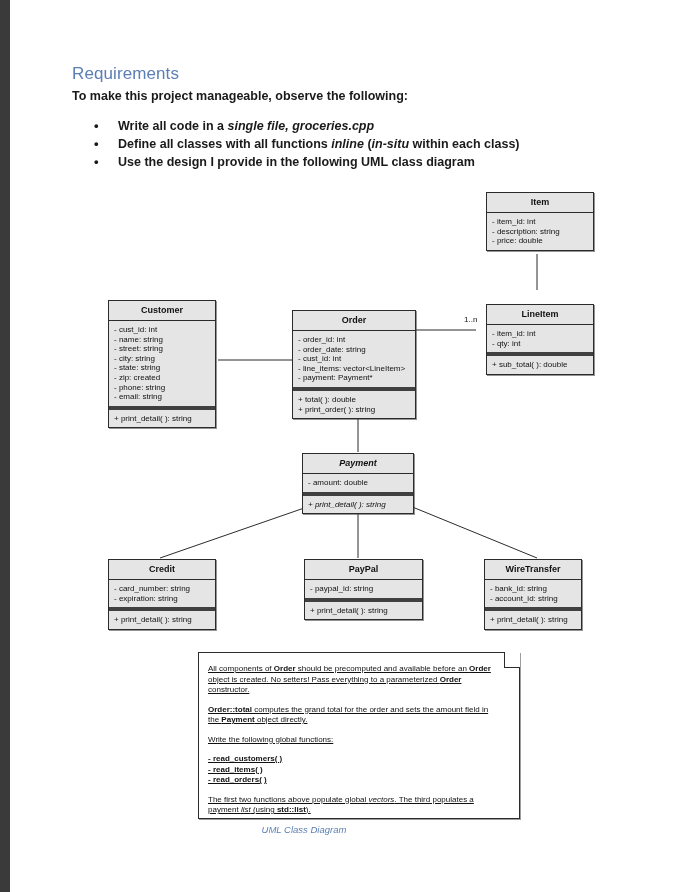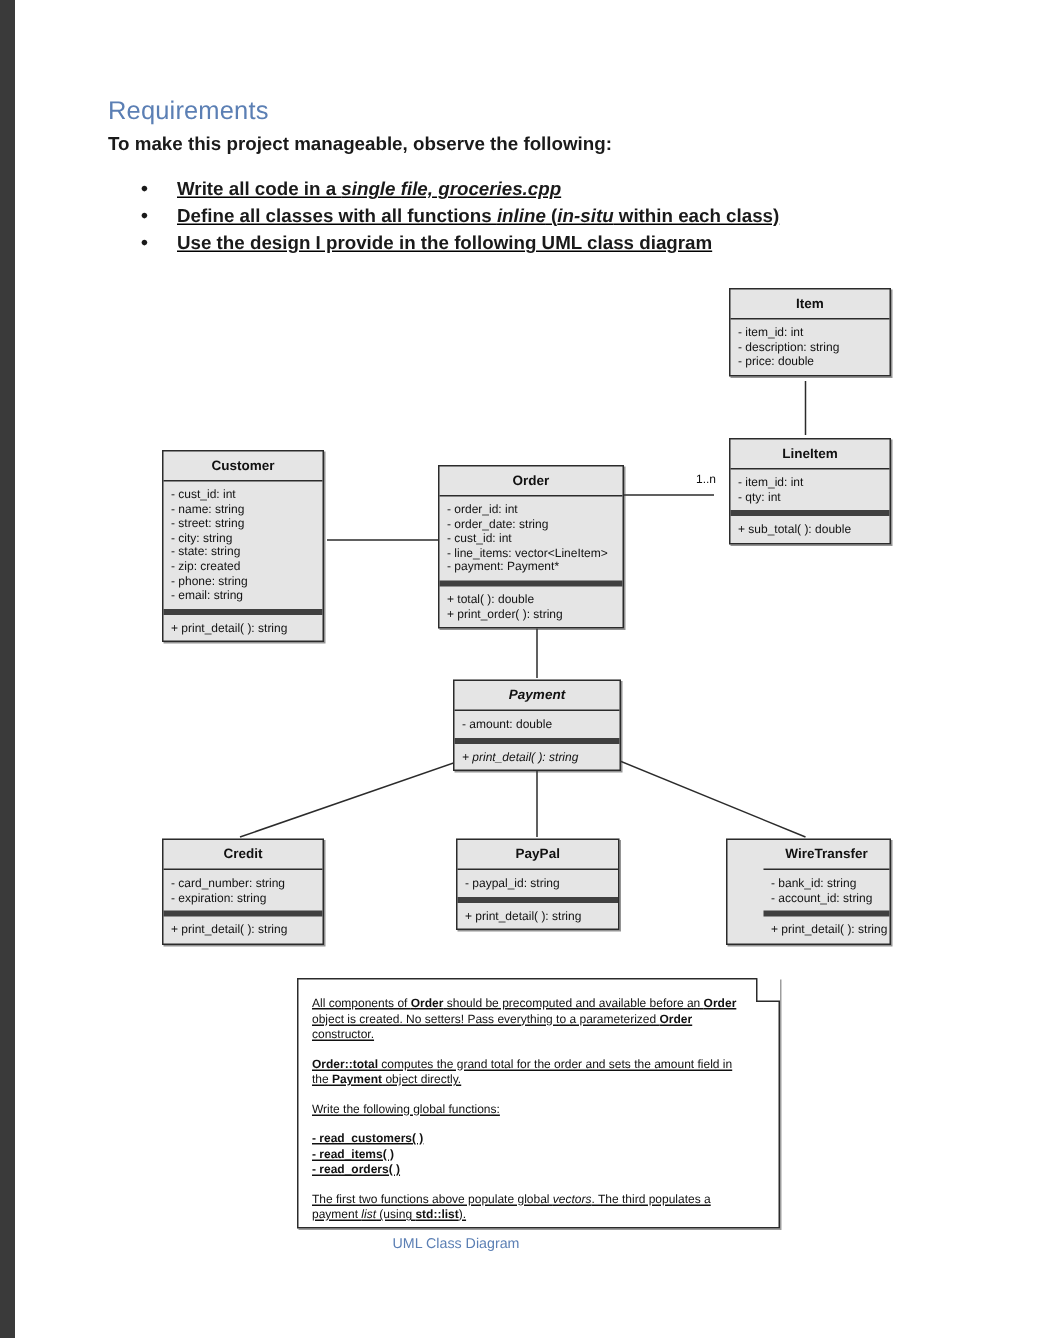--- a/index.html
+++ b/index.html
@@ -55,21 +55,20 @@
     font-weight: bold;
   }
   .bullets {
     position: absolute;
     left: 72px;
     top: 118px;
     width: 520px;
     margin: 0;
     padding: 0;
     list-style: none;
-    text-decoration: underline;
   }
   .bullets li {
     position: relative;
     font-size: 12.5px;
     color: #1a1a1a;
     font-weight: bold;
     line-height: 17px;
     padding-left: 46px;
     margin-bottom: 1px;
   }
@@ -165,20 +164,21 @@
   .note-body .fn-list div { line-height: 10.5px; }
   .note-body b { font-weight: bold; }
 
   .diagram-caption {
     position: absolute;
     left: 0;
     top: 824px;
     width: 608px;
     text-align: center;
     font-size: 9.5px;
+    font-style: italic;
     color: #5b7fb4;
   }
 
   .mult-label {
     position: absolute;
     font-size: 8px;
     color: #111111;
   }
 </style>
 </head>
@@ -252,21 +252,21 @@
 
   <div class="uml-class" style="left:486px; top:192px; width:108px;">
     <div class="uml-name">Item</div>
     <div class="uml-compartment">
       <div>- item_id: int</div>
       <div>- description: string</div>
       <div>- price: double</div>
     </div>
   </div>
 
-  <div class="uml-class" style="left:486px; top:292px; width:108px;">
+  <div class="uml-class" style="left:486px; top:304px; width:108px;">
     <div class="uml-name">LineItem</div>
     <div class="uml-compartment divider">
       <div>- item_id: int</div>
       <div>- qty: int</div>
     </div>
     <div class="uml-compartment">
       <div>+ sub_total( ): double</div>
     </div>
   </div>
 
@@ -316,31 +316,31 @@
     <div class="uml-name">Credit</div>
     <div class="uml-compartment divider">
       <div>- card_number: string</div>
       <div>- expiration: string</div>
     </div>
     <div class="uml-compartment">
       <div>+ print_detail( ): string</div>
     </div>
   </div>
 
-  <div class="uml-class" style="left:304px; top:559px; width:109px;">
+  <div class="uml-class" style="left:304px; top:559px; width:119px;">
     <div class="uml-name">PayPal</div>
     <div class="uml-compartment divider">
       <div>- paypal_id: string</div>
     </div>
     <div class="uml-compartment">
       <div>+ print_detail( ): string</div>
     </div>
   </div>
 
-  <div class="uml-class" style="left:484px; top:559px; width:110px;padding-left:24px;">
+  <div class="uml-class" style="left:484px; top:559px; width:98px;">
     <div class="uml-name">WireTransfer</div>
     <div class="uml-compartment divider">
       <div>- bank_id: string</div>
       <div>- account_id: string</div>
     </div>
     <div class="uml-compartment">
       <div>+ print_detail( ): string</div>
     </div>
   </div>
 

